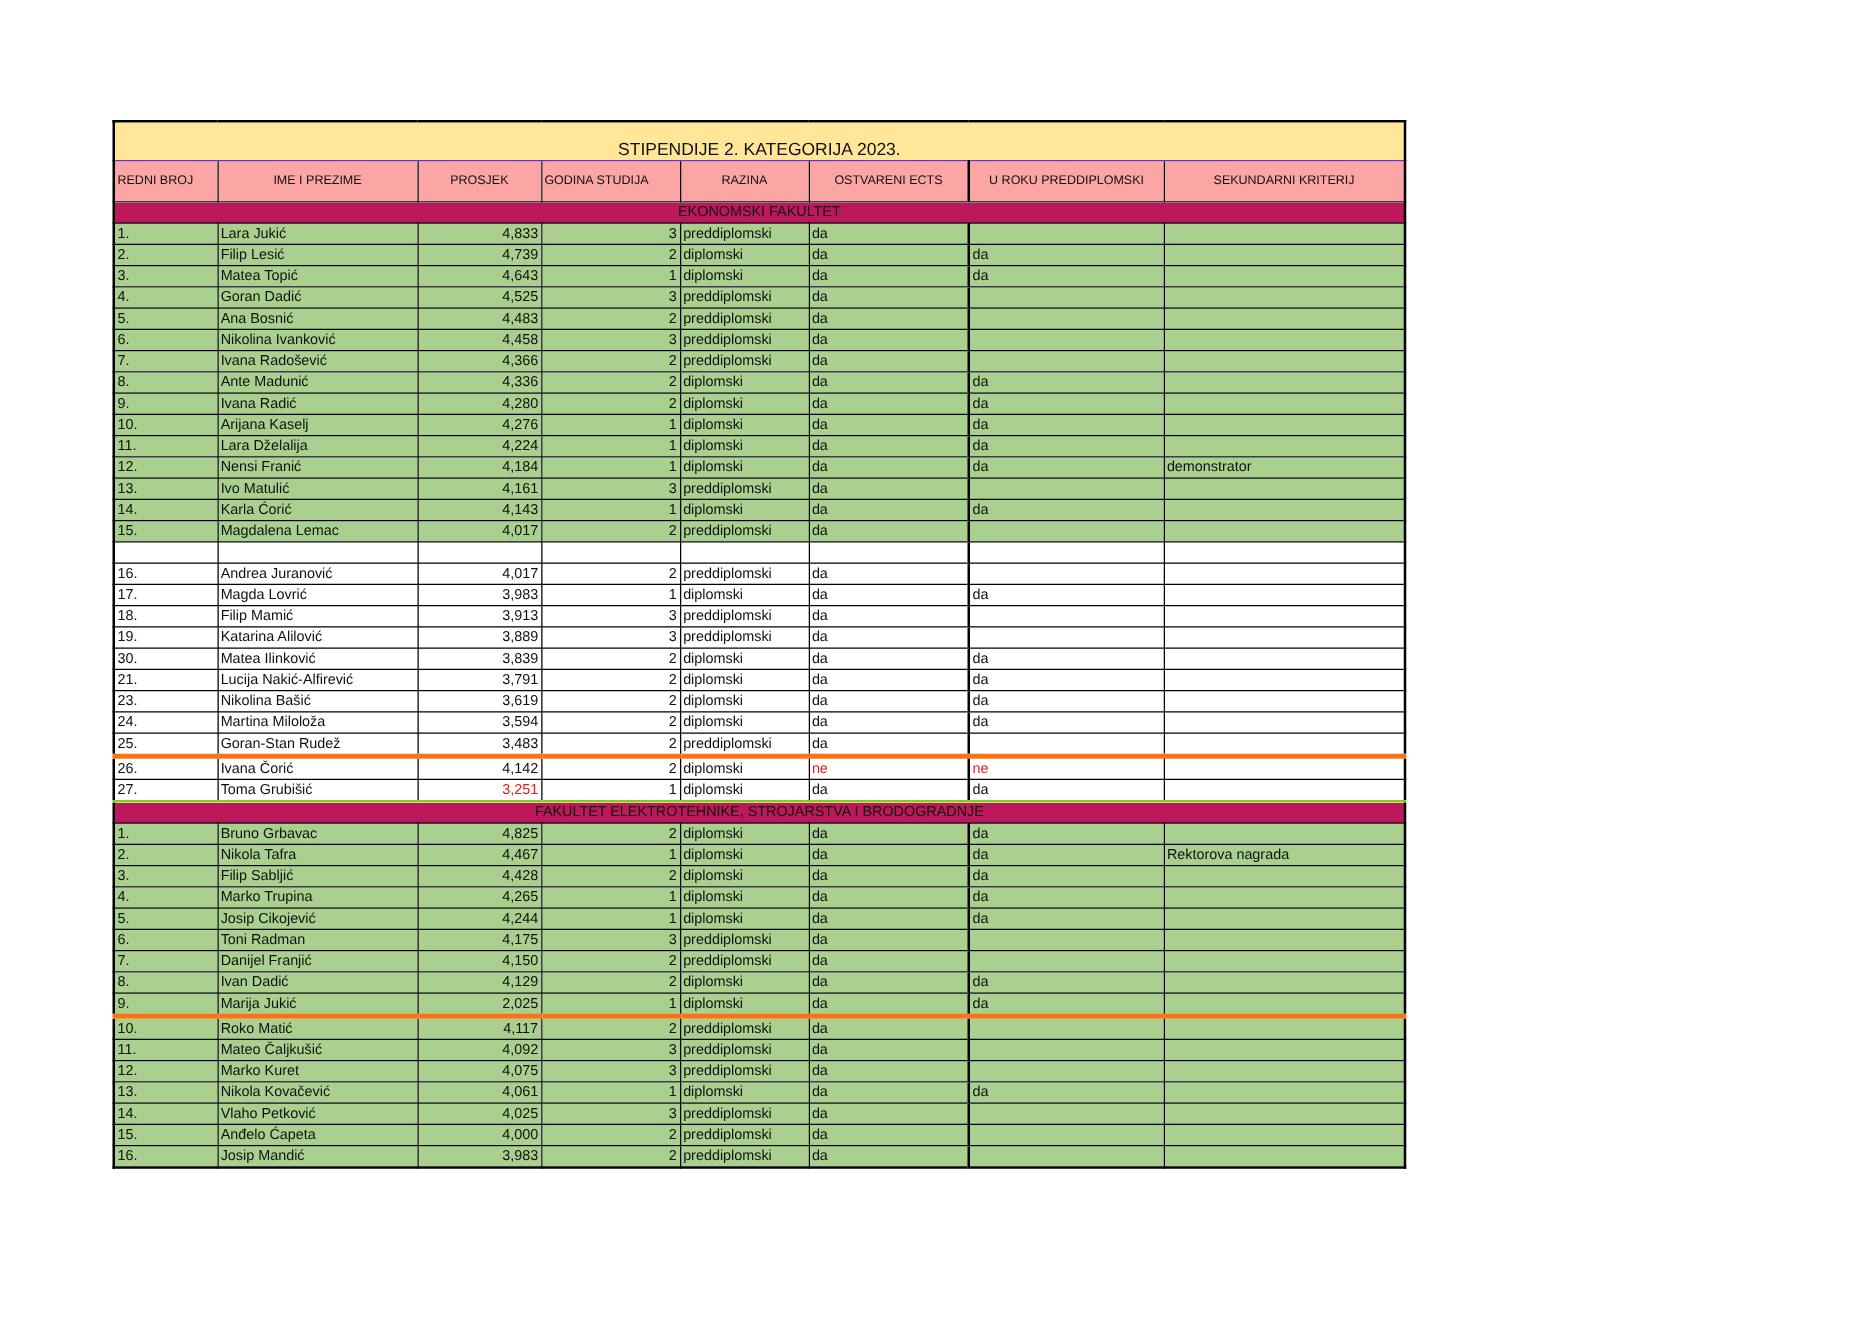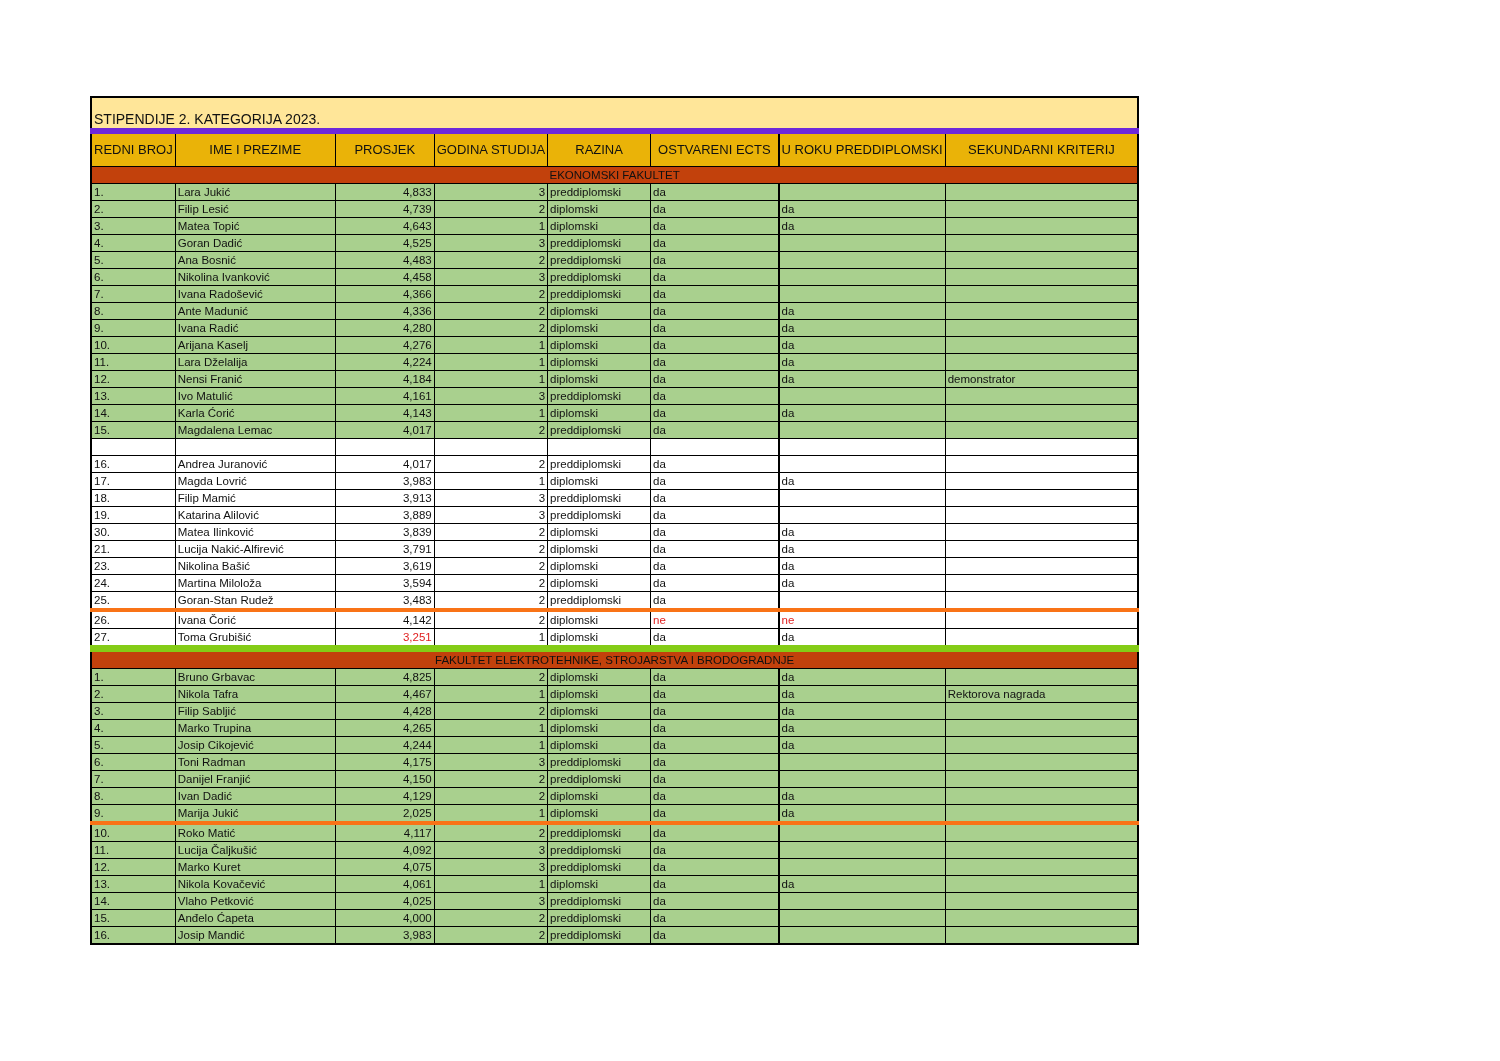--- a/index.html
+++ b/index.html
@@ -4,30 +4,30 @@
   <style>
     html, body { margin: 0; padding: 0; background: #ffffff; }
     body { width: 1500px; height: 1061px; position: relative; font-family: "Liberation Sans", "DejaVu Sans", sans-serif; color: #111; }
     .sheet {
       position: absolute; left: 90px; top: 96px;
       border-collapse: collapse; table-layout: fixed;
       border: 2px solid #000;
       font-size: 11.5px;
     }
     .sheet td { border: 1px solid #000; padding: 0 2px; height: 16px; line-height: 16px; white-space: nowrap; overflow: hidden; }
-    .title-row td { background: #ffe699; height: 29px; text-align: left; font-size: 14px; vertical-align: bottom; padding-bottom: 1px; border-bottom: 6px solid #6d28d9; }
-    .head-row td { background: #eab308; height: 32px; text-align: center; font-size: 13px; }
+    .title-row td { background: #ffe699; height: 29px; text-align: center; font-size: 14px; vertical-align: bottom; padding-bottom: 1px; border-bottom: 1px solid #6d28d9; }
+    .head-row td { background: #fca5a5; height: 32px; text-align: center; font-size: 10px; }
     .head-row td.left { text-align: left; }
-    .section-row td { background: #c2410c; text-align: center; height: 16px; }
+    .section-row td { background: #be185d; text-align: center; height: 16px; }
     .green td { background: #a9d08e; }
     .white td { background: #ffffff; }
     .num { text-align: right; }
     .red { color: #e02020; margin-top: 40px; }
     .thick-top td { border-top: 4px solid #f97316; }
-    .thick-bottom td { border-bottom: 7px solid #84cc16; }
+    .thick-bottom td { border-bottom: 2px solid #84cc16; }
     .blank-row td { height: 16px; background: #fff; }
     col.c1 { width: 83px; } col.c2 { width: 160px; } col.c3 { width: 99px; } col.c4 { width: 111px; }
     col.c5 { width: 103px; } col.c6 { width: 128px; } col.c7 { width: 156px; } col.c8 { width: 193px; }
     .sheet td.col-ects { border-left: 1px solid #000; }
     .sheet td.col-rok { border-left: 2px solid #000; }
   </style>
 </head>
 <body>
 
 <table class="sheet">
@@ -426,21 +426,21 @@
         <td class="">Roko Matić</td>
         <td class="num">4,117</td>
         <td class="num">2</td>
         <td class="">preddiplomski</td>
         <td class="col-ects">da</td>
         <td class="col-rok"></td>
         <td class=""></td>
       </tr>
       <tr class="green">
         <td class="">11.</td>
-        <td class="">Lucija Čaljkušić</td>
+        <td class="">Mateo Čaljkušić</td>
         <td class="num">4,092</td>
         <td class="num">3</td>
         <td class="">preddiplomski</td>
         <td class="col-ects">da</td>
         <td class="col-rok"></td>
         <td class=""></td>
       </tr>
       <tr class="green">
         <td class="">12.</td>
         <td class="">Marko Kuret</td>

